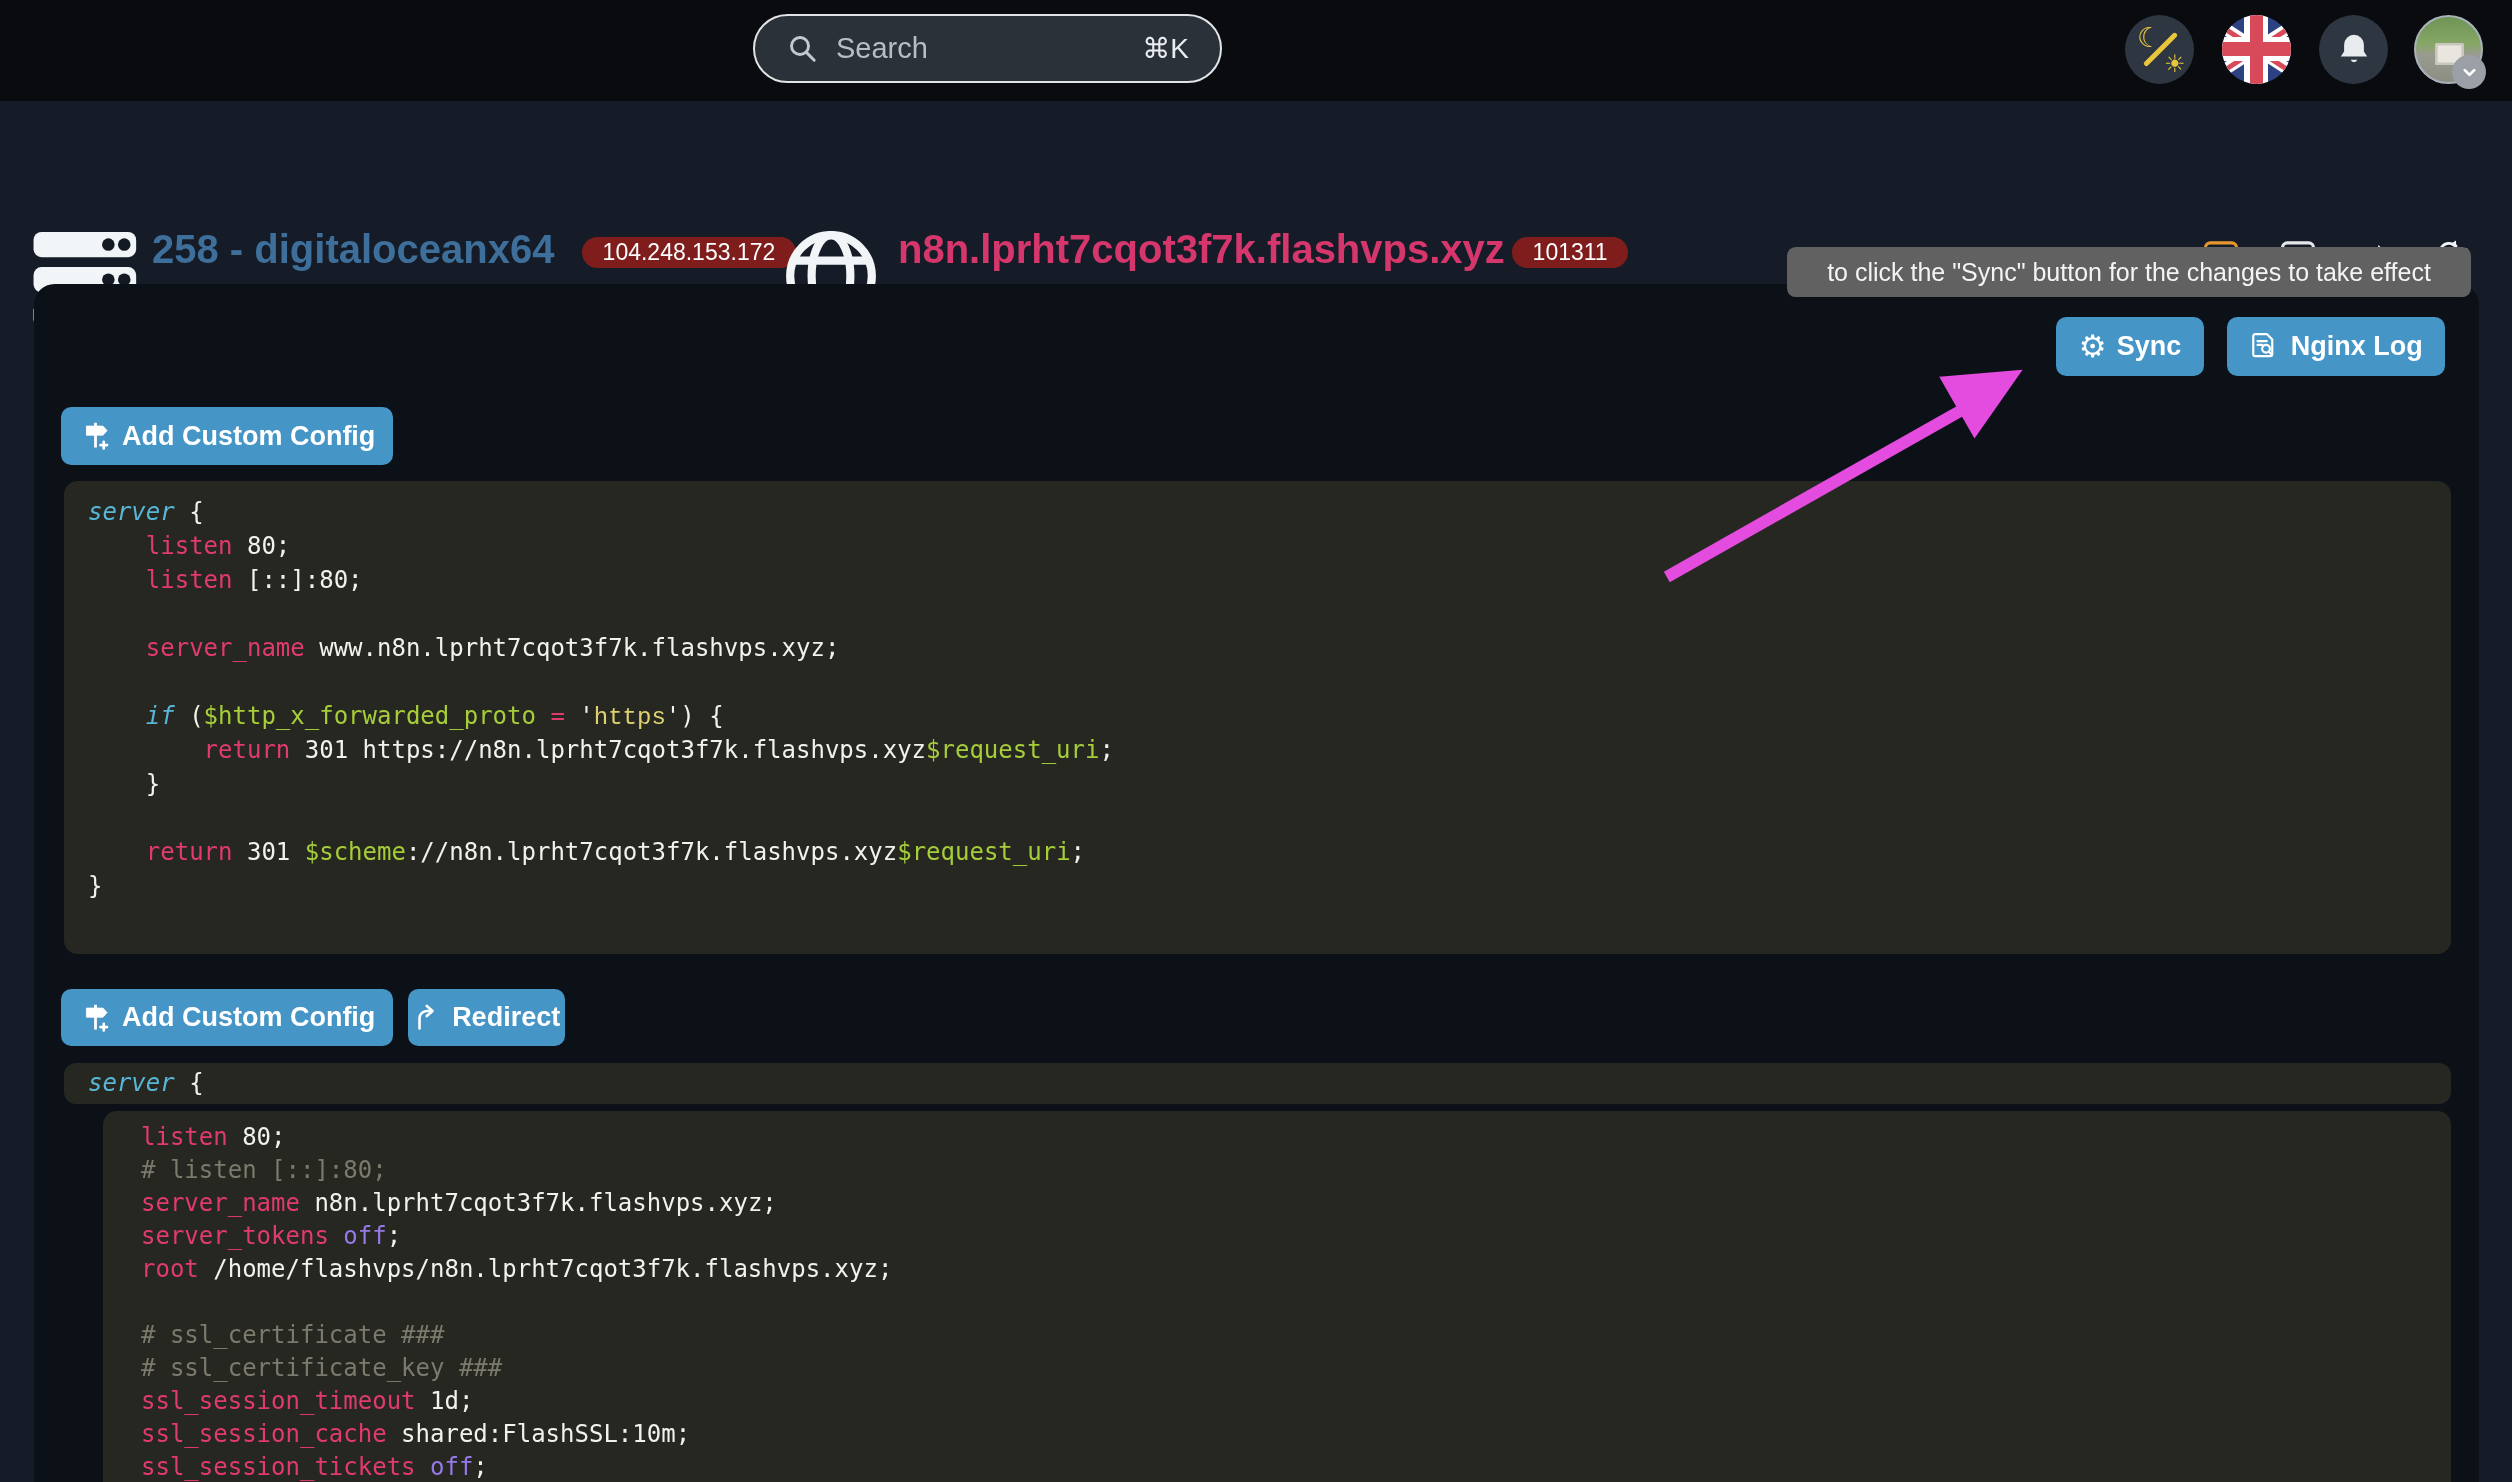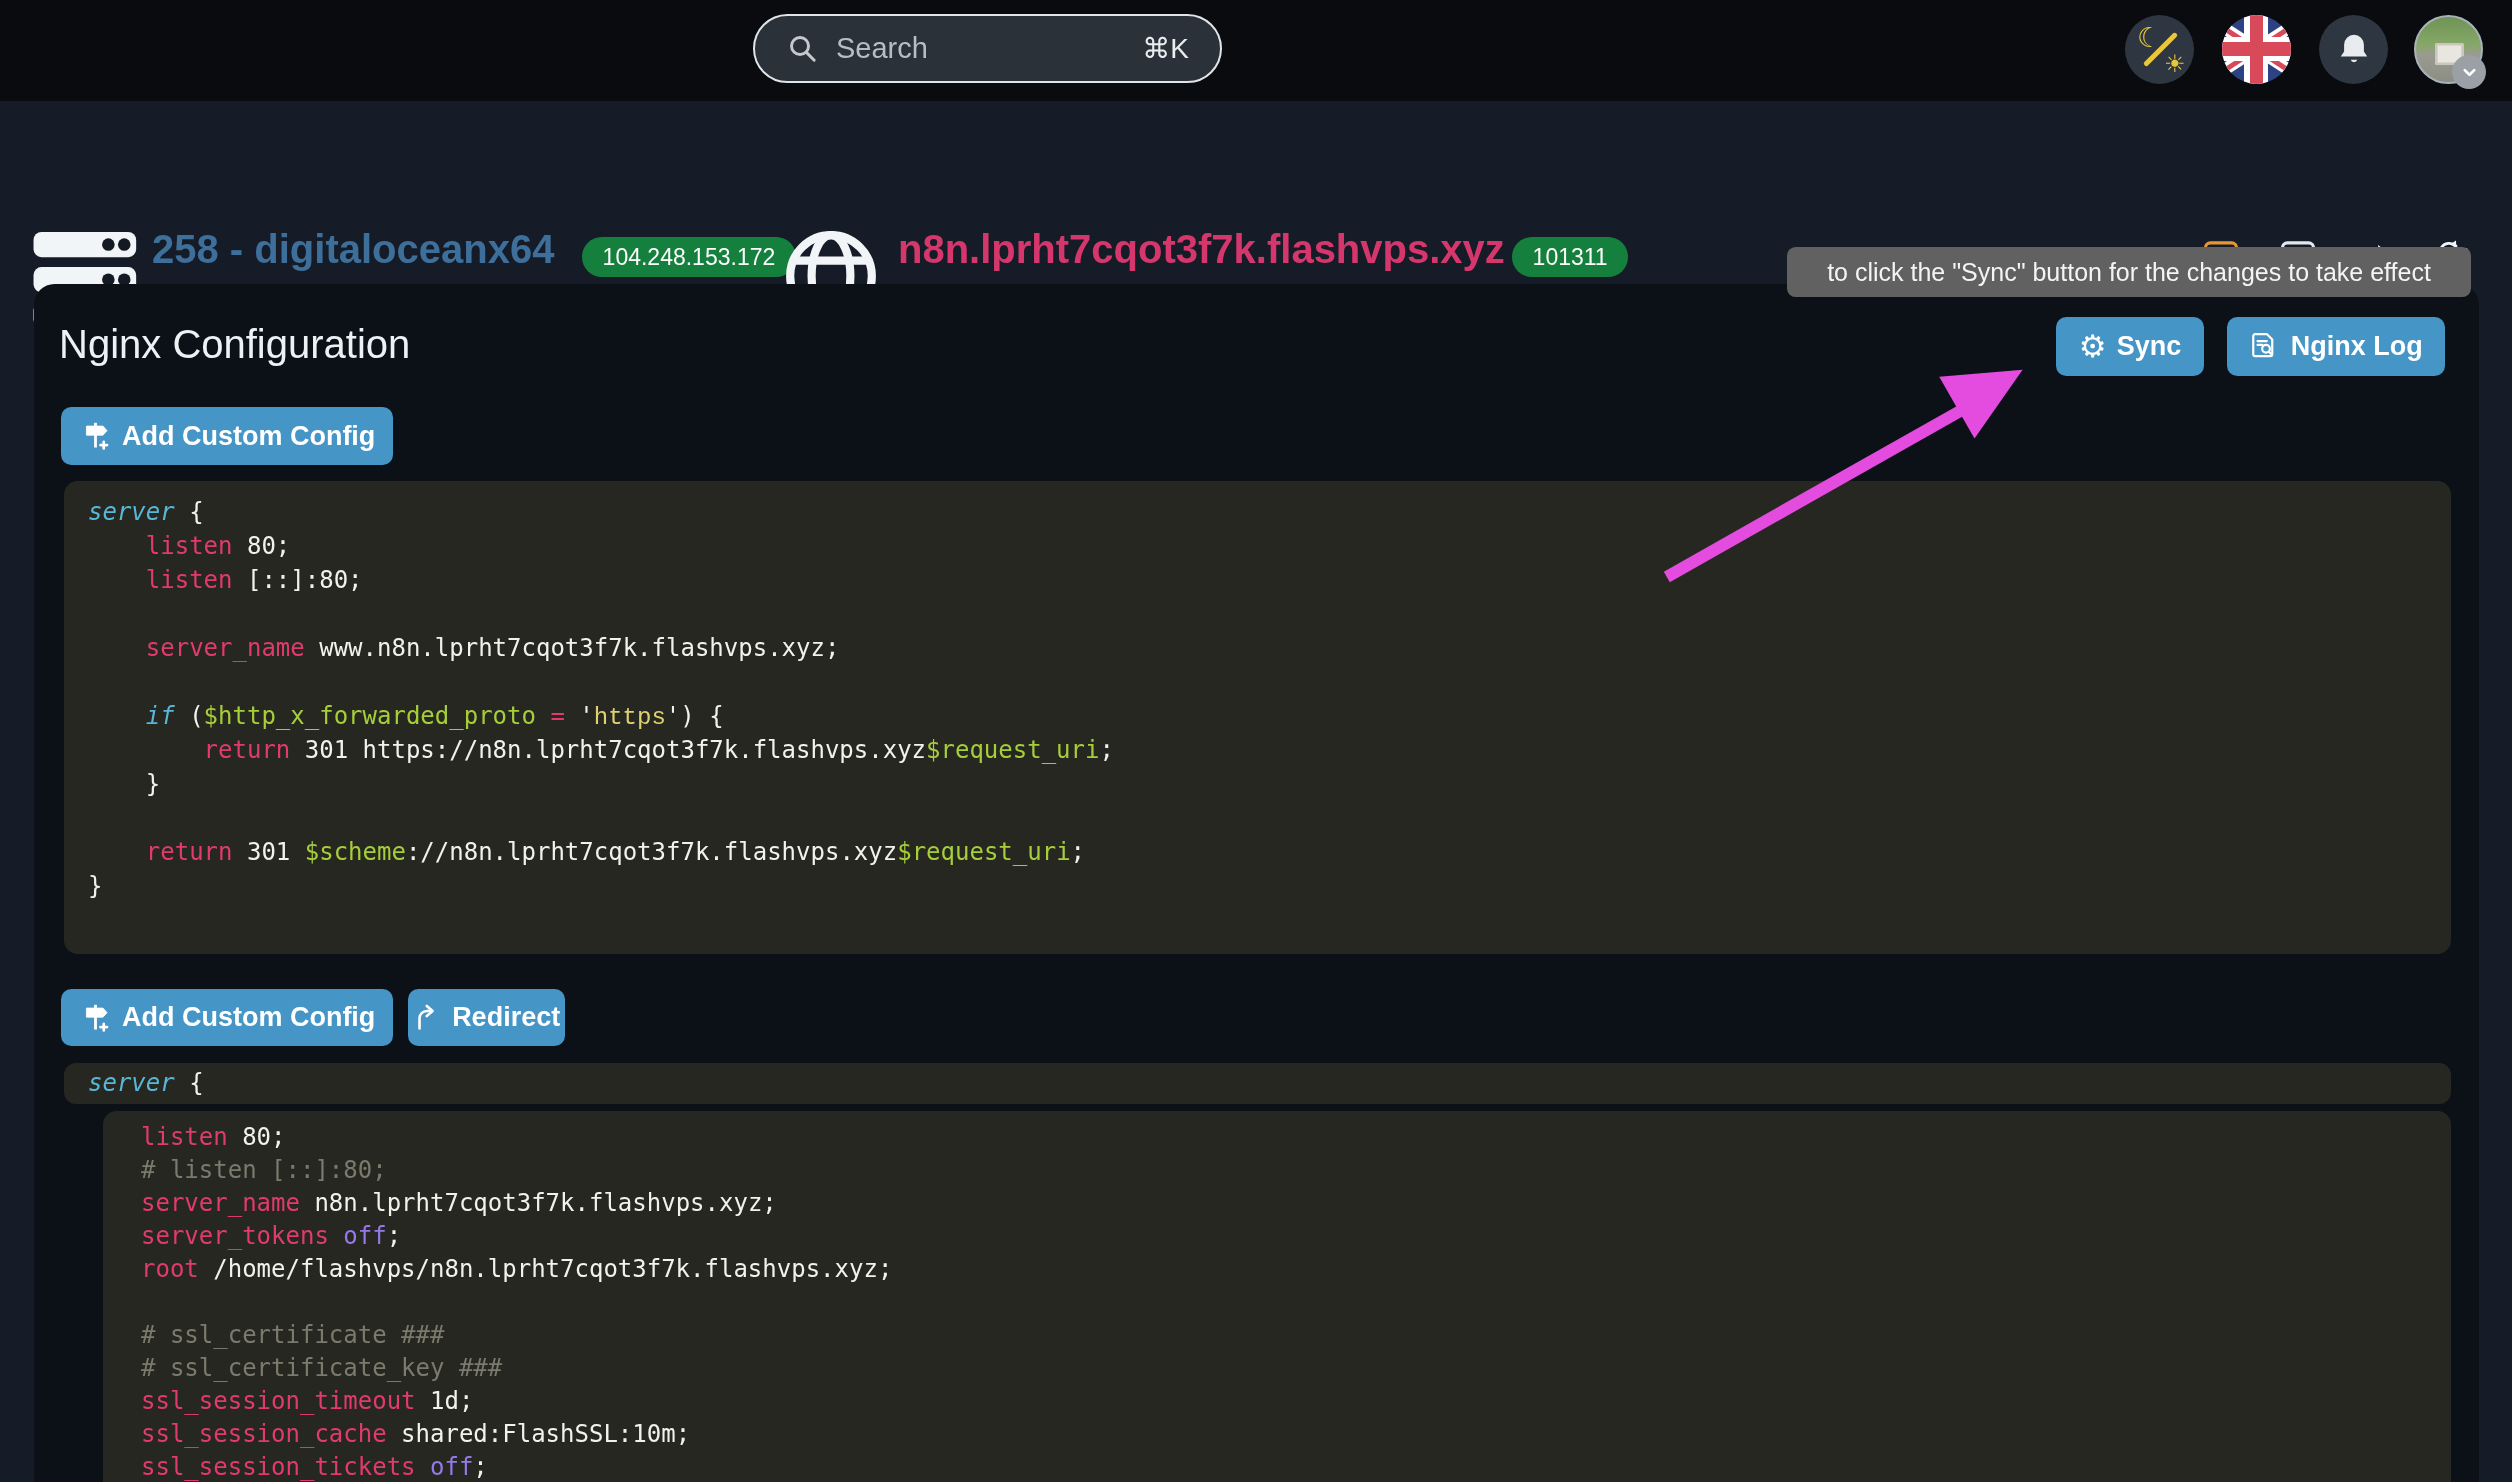--- a/index.html
+++ b/index.html
@@ -40,21 +40,21 @@
       background:linear-gradient(180deg,#6f9455 0%,#86a768 42%,#9a9b90 58%,#8b8e83 100%);}
   .avatar .gate{position:absolute;left:19px;top:26px;width:29px;height:22.4px;background:#e8e6df;
       border-radius:2.6px;box-shadow:inset 0 0 0 2.6px #c9c7bd;}
   .av-badge{position:absolute;left:2452px;top:55px;width:34px;height:34px;border-radius:50%;
       background:#9aa0a6;display:flex;align-items:center;justify-content:center;}
 
   
   .hdr{position:absolute;left:0;top:101px;width:2512px;height:182px;}
   .rack{position:absolute;left:33px;top:131px;}
   .title-blue{position:absolute;left:152px;top:126px;font-size:40px;font-weight:bold;color:#3e6f9b;}
-  .badge{position:absolute;height:40px;border-radius:20.6px;background:#15803d;color:#fdfdfd;
+  .badge{position:absolute;height:31px;border-radius:20.6px;background:#7f1d1d;color:#fdfdfd;
      font-size:23px;display:flex;align-items:center;padding:0 20.6px;}
   .ip-badge{left:582px;top:136px;}
   .id-badge{left:1512px;top:136px;}
   .globe{position:absolute;left:782px;top:126px;}
   .title-pink{position:absolute;left:898px;top:126px;font-size:40px;font-weight:bold;color:#d5376d;}
   .iconrow{position:absolute;display:flex;align-items:center;}
   .row-server{left:169px;top:193px;gap:31px;}
   .row-site{left:905px;top:193px;gap:39px;}
   .row-right{left:2202px;top:136px;gap:39px;}
   .ic{width:38px;height:38px;display:flex;align-items:center;justify-content:center;}
@@ -343,21 +343,20 @@
             <circle cx="41.8" cy="29.5" r="2.3" fill="#f2f5f7"></circle>
           </svg>
       </span>
     </div>
   </div>
 
   <div class="card"></div>
 
   <div class="tooltip">to click the "Sync" button for the changes to take effect</div>
 
-  <div class="page-title">Nginx Configuration</div>
 
   <button class="btn btn-sync">
     <span class="bic gearglyph">⚙</span>
     <span>Sync</span>
   </button>
 
   <button class="btn btn-log">
     <span class="bic">
       <svg width="31" height="33" viewBox="0 0 40 40" fill="none" stroke="#ffffff" stroke-width="2.8" stroke-linecap="round" stroke-linejoin="round">
           <path d="M8 4h15l7 7v19a2.5 2.5 0 0 1-2.5 2.5H8A2.5 2.5 0 0 1 5.5 30V6.5A2.5 2.5 0 0 1 8 4z"></path>

